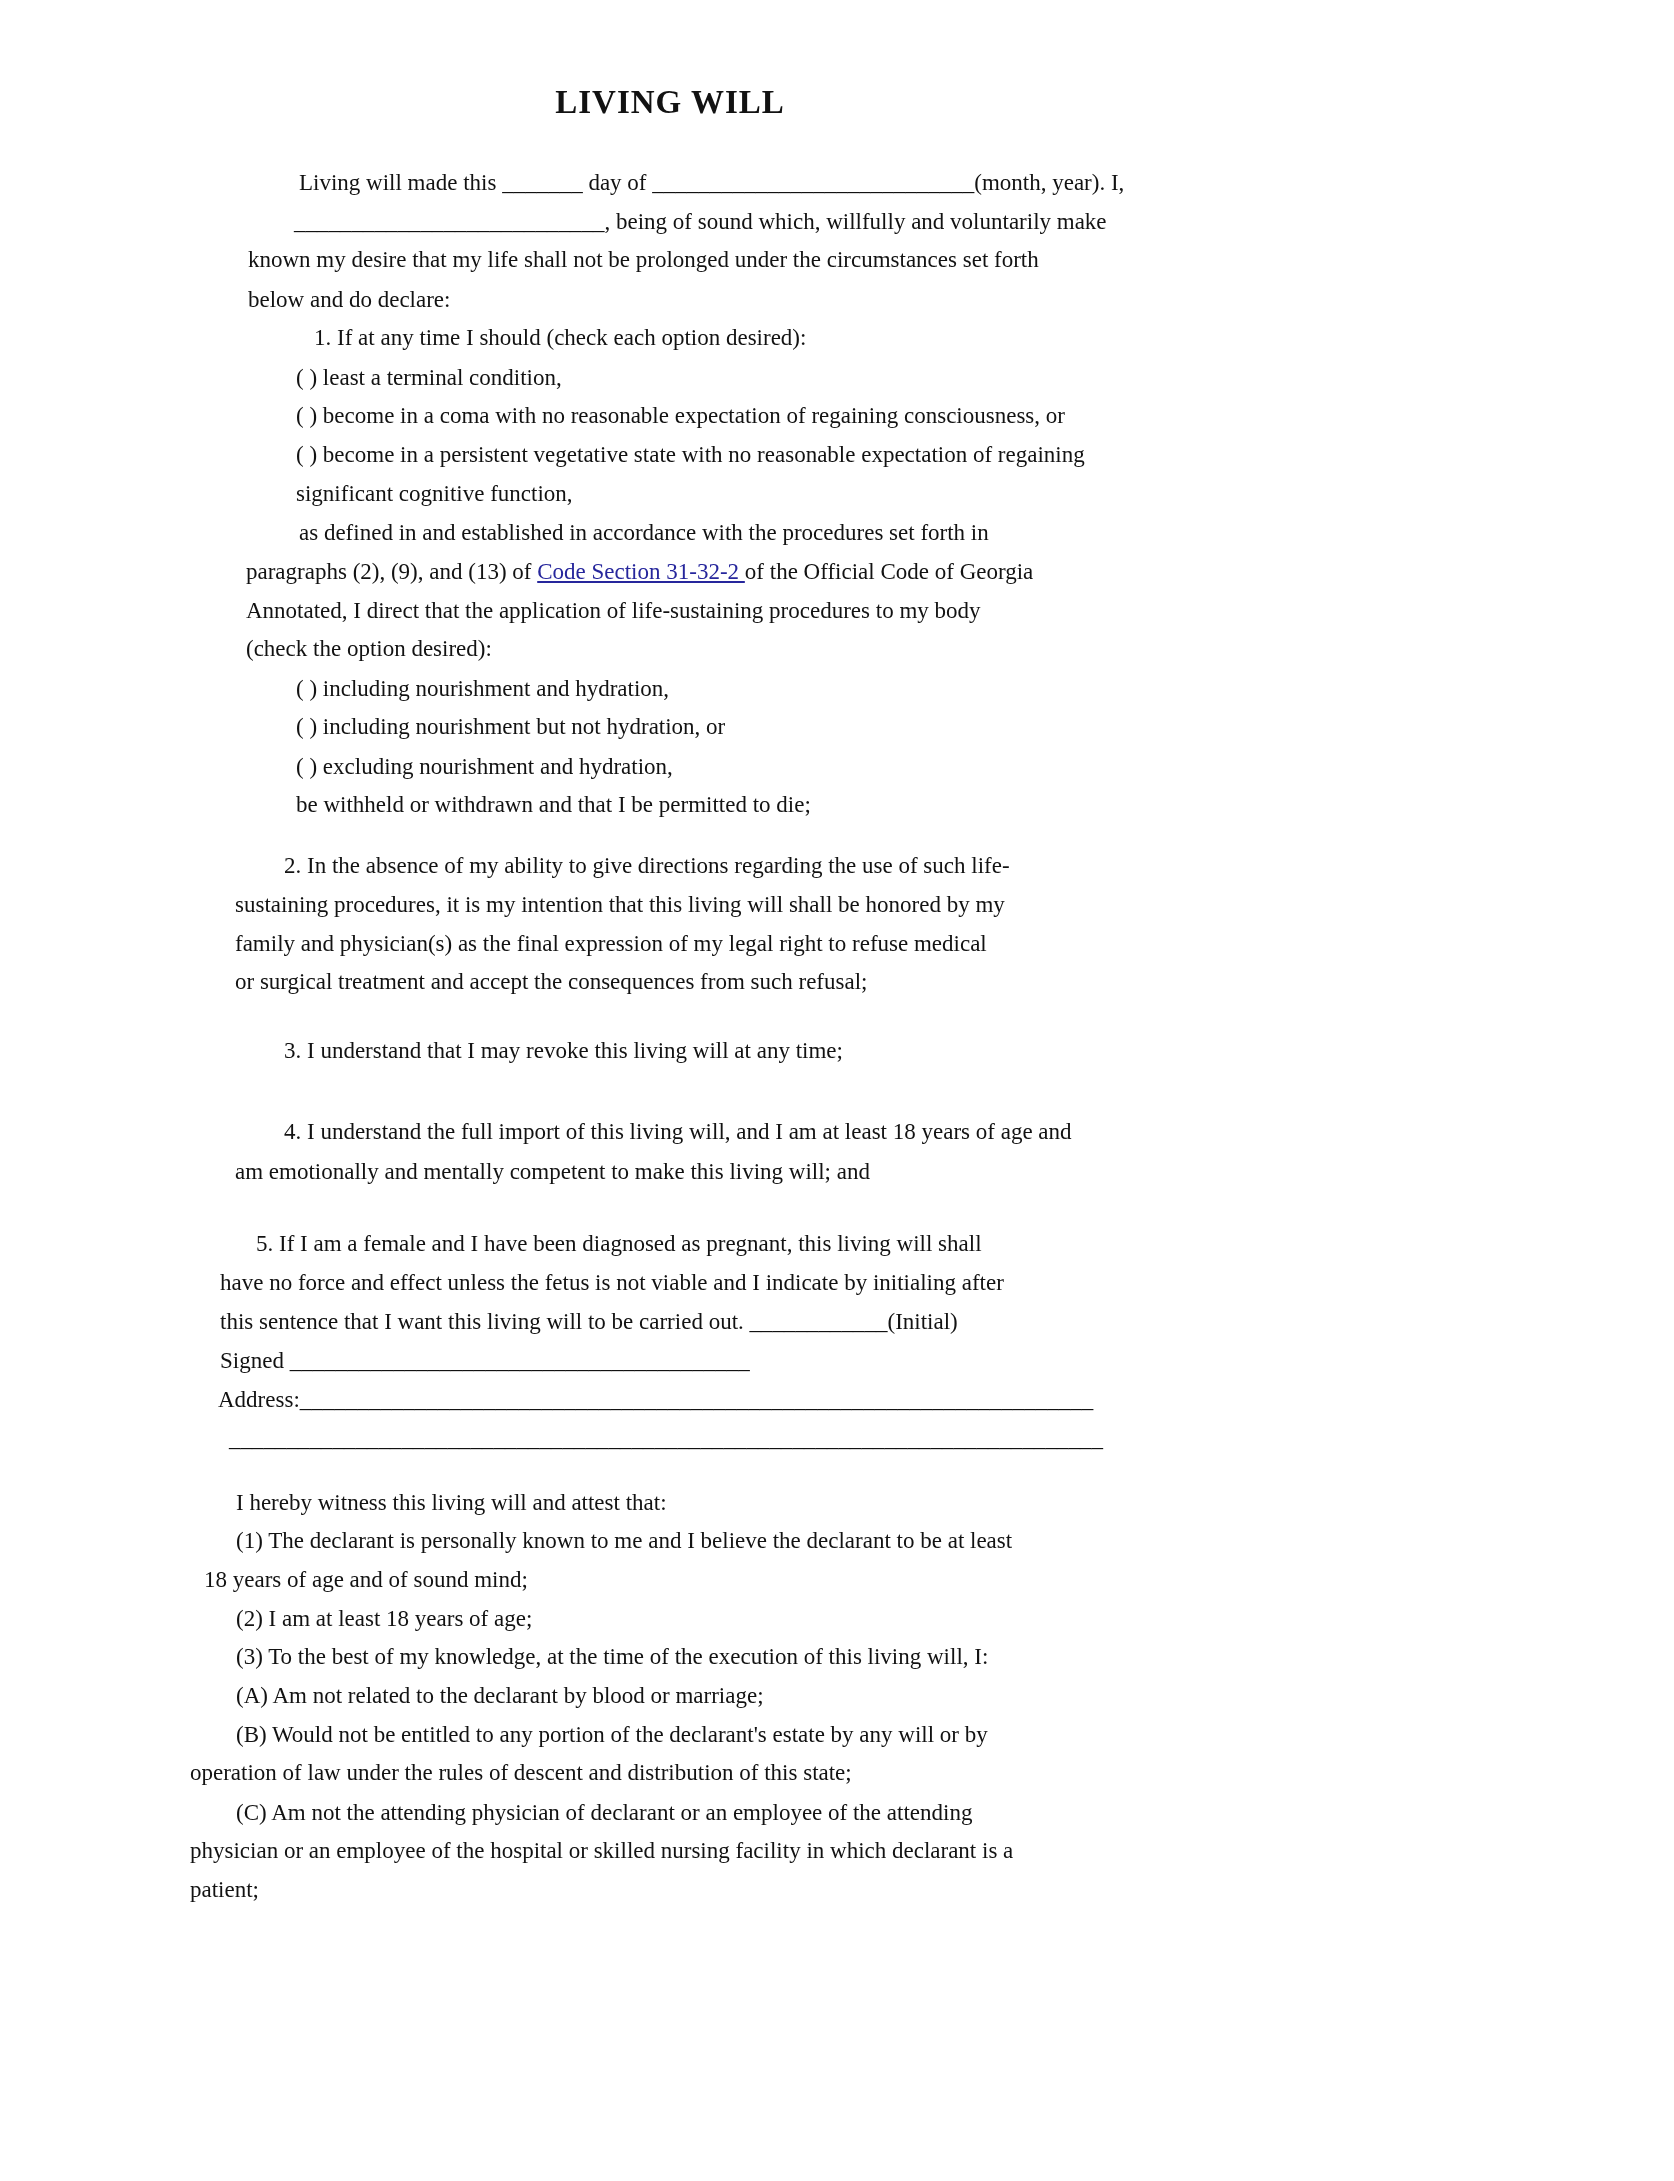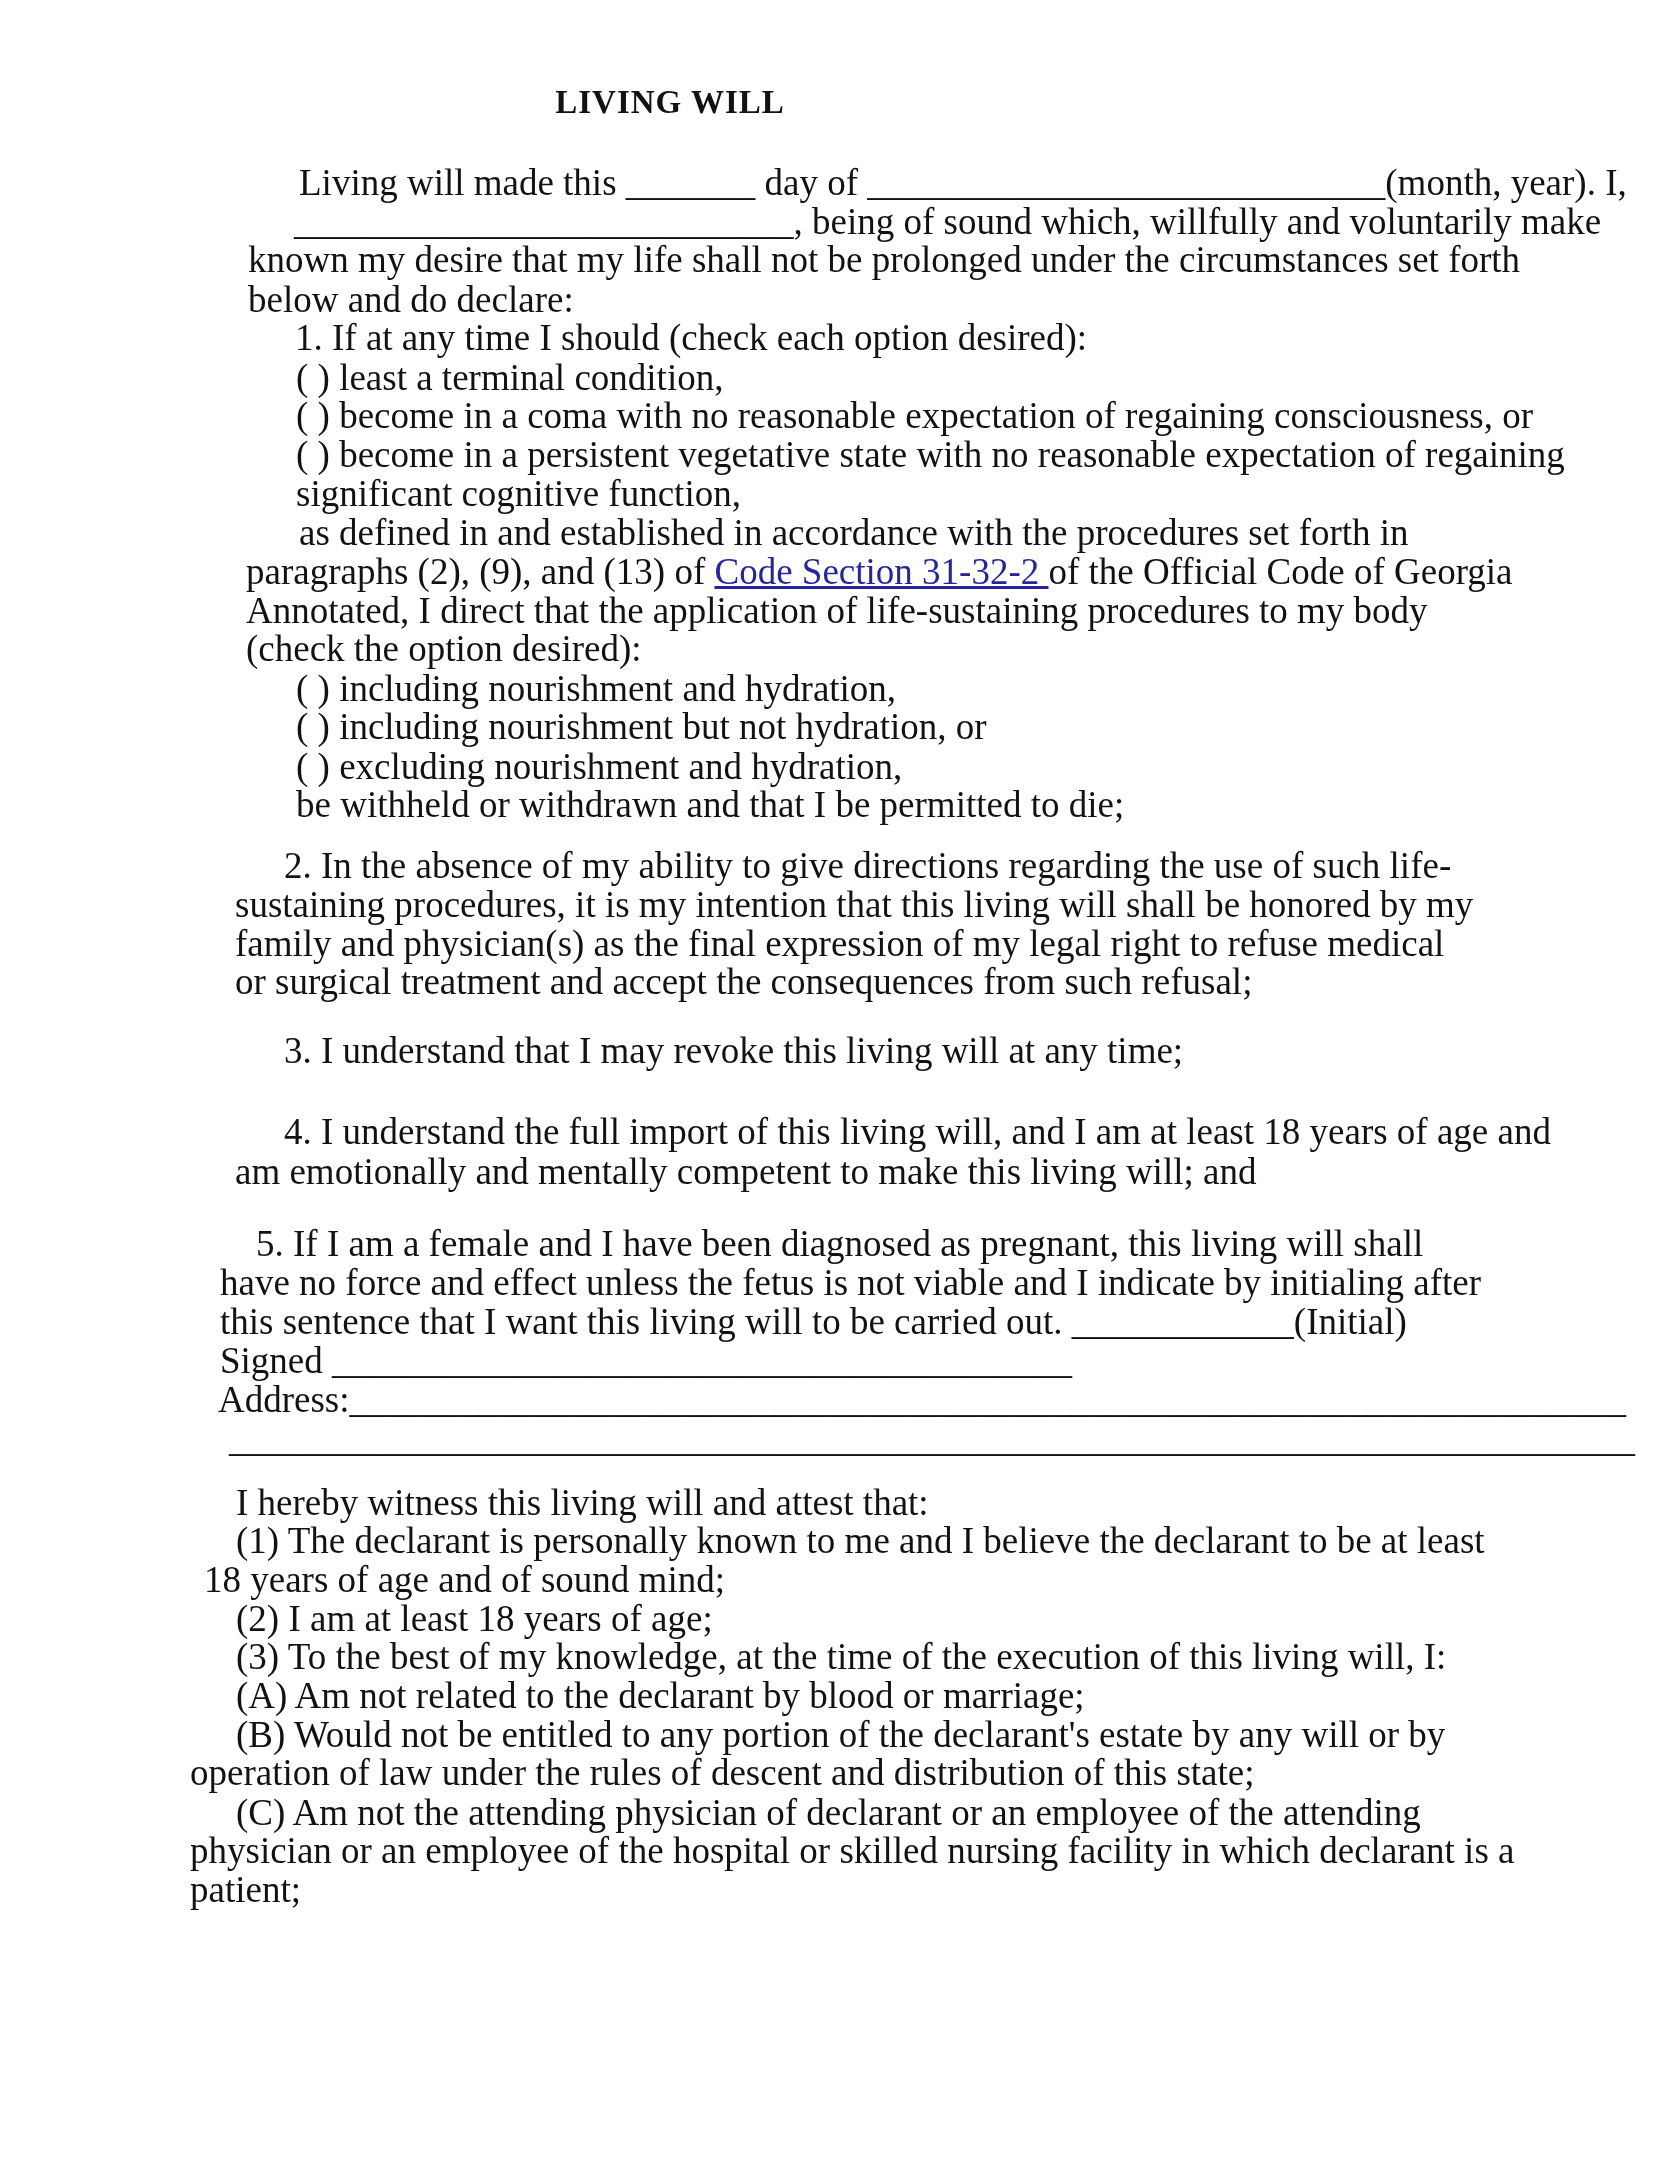--- a/index.html
+++ b/index.html
@@ -11,40 +11,40 @@
     color:#121212;
   }
   .page-title{
     position:absolute;top:84px;left:0;width:1340px;
     text-align:center;
     font-size:33px;font-weight:bold;letter-spacing:1px;
     white-space:pre;
   }
   .line{
     position:absolute;
-    font-size:37px;line-height:39px;
+    font-size:23px;line-height:39px;
     white-space:pre;
     color:#121212;
   }
   .doclink{
     color:#26269C;
     text-decoration:underline;
     cursor:pointer;
   }
 </style>
 </head>
 <body>
 
 <div class="page-title">LIVING WILL</div>
 
 <div class="line" style="top:163px;left:299px">Living will made this _______ day of ____________________________(month, year). I,</div>
 <div class="line" style="top:202px;left:294px">___________________________, being of sound which, willfully and voluntarily make</div>
 <div class="line" style="top:240px;left:248px">known my desire that my life shall not be prolonged under the circumstances set forth</div>
 <div class="line" style="top:280px;left:248px">below and do declare:</div>
-<div class="line" style="top:318px;left:295px">1. If at any time I should (check each option desired):</div>
+<div class="line" style="top:318px;left:314px">1. If at any time I should (check each option desired):</div>
 <div class="line" style="top:358px;left:296px">( ) least a terminal condition,</div>
 <div class="line" style="top:396px;left:296px">( ) become in a coma with no reasonable expectation of regaining consciousness, or</div>
 <div class="line" style="top:435px;left:296px">( ) become in a persistent vegetative state with no reasonable expectation of regaining</div>
 <div class="line" style="top:474px;left:296px">significant cognitive function,</div>
 <div class="line" style="top:513px;left:299px">as defined in and established in accordance with the procedures set forth in</div>
 
 <div class="line" style="top:552px;left:246px"><span>paragraphs (2), (9), and (13) of </span><span class="doclink">Code Section 31-32-2 </span><span>of the Official Code of Georgia</span></div>
 
 <div class="line" style="top:591px;left:246px">Annotated, I direct that the application of life-sustaining procedures to my body</div>
 <div class="line" style="top:629px;left:246px">(check the option desired):</div>

